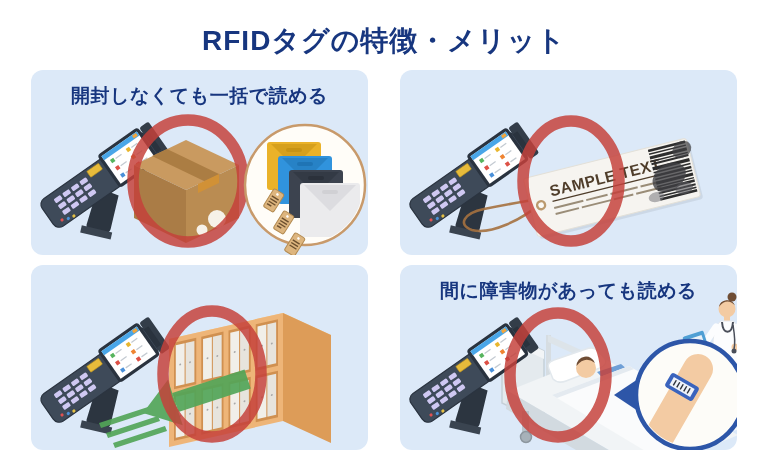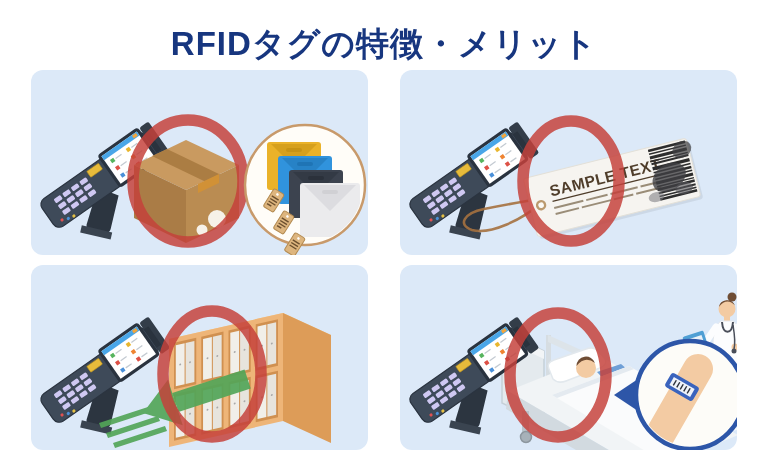--- a/index.html
+++ b/index.html
@@ -3,21 +3,21 @@
 <meta charset="utf-8">
 <style>
   html,body{margin:0;padding:0;}
   body{
     width:768px;height:461px;position:relative;background:#ffffff;
     font-family:"Liberation Sans","DejaVu Sans",sans-serif;
     overflow:hidden;
   }
   .page-title{
     position:absolute;top:22px;left:0;width:768px;text-align:center;
-    font-size:33px;font-weight:800;color:#17367f;letter-spacing:1px;
+    font-size:28px;font-weight:800;color:#17367f;letter-spacing:1px;
   }
   .panels{
     position:absolute;left:31px;top:70px;
     display:grid;grid-template-columns:337px 337px;grid-template-rows:185px 185px;
     gap:10px 32px;
   }
   .panel{
     position:relative;width:337px;height:185px;background:#dce9f8;
     border-radius:12px;overflow:hidden;
   }
@@ -85,20 +85,21 @@
       </g>
     </g>
   </defs>
 </svg>
 
 <div class="page-title">RFIDタグの特徴・メリット</div>
 
 <div class="panels">
 
   <div class="panel">
+    <div class="panel-heading">開封しなくても一括で読める</div>
     <svg class="illu" width="337" height="185" viewBox="0 0 337 185">
       <defs>
           <clipPath id="clipFolders">
             <circle cx="274" cy="115" r="58"></circle>
           </clipPath>
         </defs>
       <g>
         <use href="#rfid-reader" transform="translate(-2,52) scale(0.8)"></use>
       </g>
       <g>
@@ -265,20 +266,21 @@
         </g>
         <polygon points="68,158 120,141 122,146 70,163"></polygon>
         <polygon points="75,168 127,151 129,156 77,173"></polygon>
         <polygon points="82,178 134,161 136,166 84,183"></polygon>
       </g>
       <ellipse cx="181" cy="109" rx="49" ry="63" fill="none" stroke="#c5403a" stroke-width="11.5" opacity="0.84"></ellipse>
     </svg>
   </div>
 
   <div class="panel">
+    <div class="panel-heading">間に障害物があっても読める</div>
     <svg class="illu" width="337" height="185" viewBox="0 0 337 185">
       <defs>
           <clipPath id="clipWrist">
             <circle cx="290" cy="130" r="51"></circle>
           </clipPath>
         </defs>
       <g>
         <rect x="324" y="50" width="6" height="6" fill="#f3cba3"></rect>
         <path d="M313,96 Q311,62 321,56 L333,56 Q343,62 341,96 L341,122 L313,122 Z" fill="#fcfdfe" stroke="#e3e7eb" stroke-width="1"></path>
         <path d="M316,62 L305,78" stroke="#fcfdfe" stroke-width="7" stroke-linecap="round"></path>

